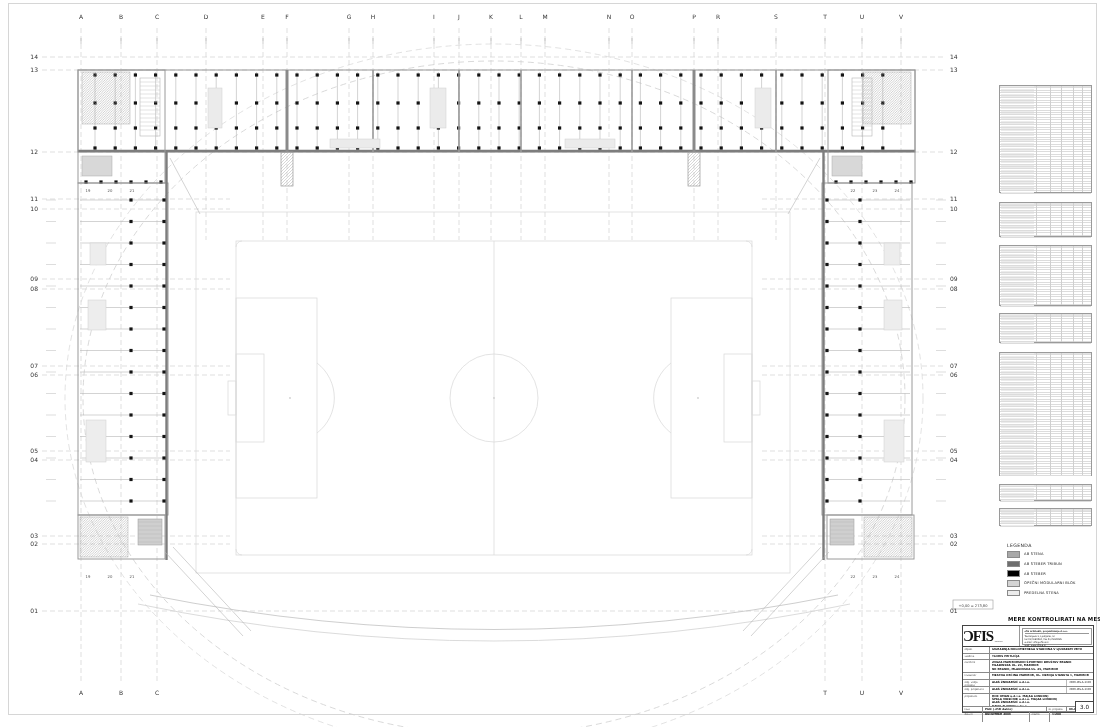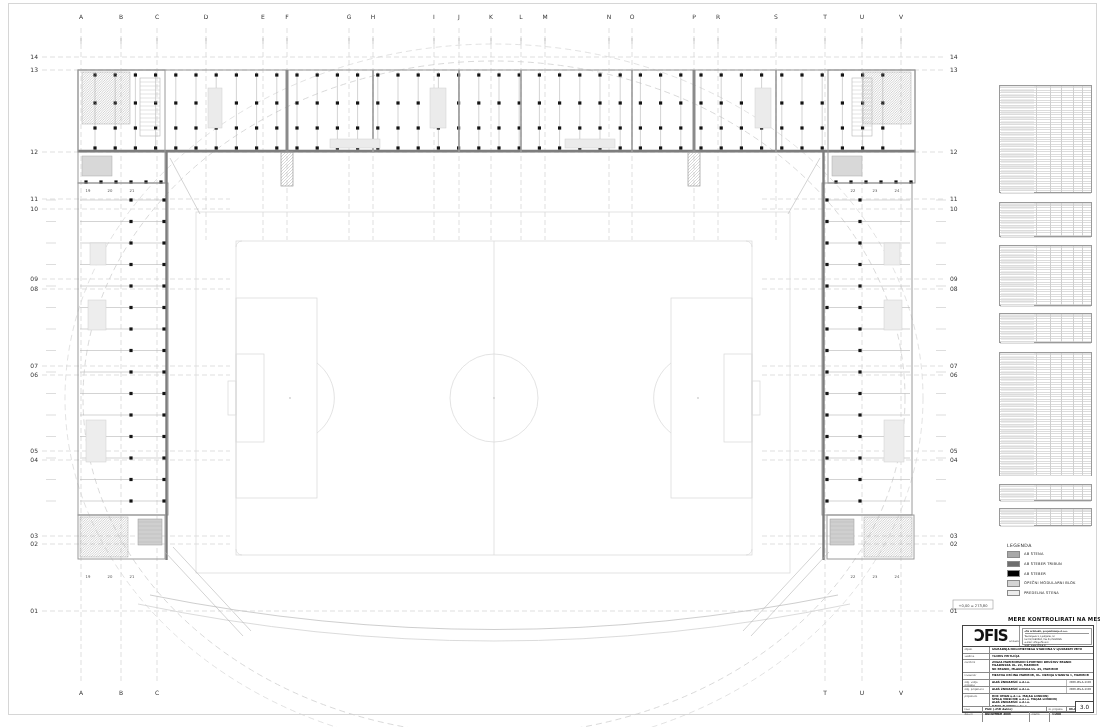--- a/index.html
+++ b/index.html
@@ -19,21 +19,21 @@
   .lg-swatch{width:11px;height:4.5px;border:0.4px solid #8a8a8a;margin-right:4px;flex:none;}
   .lg-label{font-size:3.6px;color:#222;white-space:nowrap;letter-spacing:0.2px;}
   
   #note{position:absolute;left:1008px;top:616px;width:86px;text-align:center;font-size:5.4px;font-weight:bold;color:#111;letter-spacing:0.2px;white-space:nowrap;}
   #titleblock{position:absolute;left:962px;top:625px;width:132px;height:88px;border:0.8px solid #444;box-sizing:border-box;background:#fff;}
   .tb-row{display:flex;border-bottom:0.5px solid #8a8a8a;box-sizing:border-box;overflow:hidden;}
   .tb-label{width:27px;flex:none;font-size:2.5px;color:#444;padding:1px 1px 0 1.5px;border-right:0.5px solid #8a8a8a;box-sizing:border-box;}
   .tb-value{flex:1;font-size:2.8px;font-weight:bold;color:#111;padding:1px 1px 0 2px;line-height:1.25;white-space:pre-line;}
   .tb-code{flex:none;font-size:2.6px;color:#222;padding:1px 2px 0 2px;border-left:0.5px solid #bbb;}
   #tb-head{display:flex;height:20px;border-bottom:0.5px solid #444;}
-  #tb-logo{width:56px;flex:none;display:flex;align-items:center;justify-content:flex-end;border-right:0.5px solid #999;}
+  #tb-logo{width:56px;flex:none;display:flex;align-items:center;justify-content:flex-start;border-right:0.5px solid #999;font-family:Liberation Serif, serif;}
   #tb-logo .lg{font-size:15px;font-weight:bold;letter-spacing:-1px;color:#111;}
   #tb-logo .lgsub{font-size:2.4px;color:#333;margin-left:1.5px;align-self:flex-end;margin-bottom:3px;}
   #tb-addr{flex:1;padding:1.5px 2px;border:0.5px solid #999;margin:1.5px;box-sizing:border-box;}
   #tb-addr div{font-size:2.3px;color:#222;line-height:1.3;white-space:nowrap;}
   #tb-addr div:first-child{font-weight:bold;border-bottom:0.4px solid #999;margin-bottom:1px;}
   .tb-mini{display:flex;flex:1;}
   .tb-mini .tb-label{width:20px;}
   .tb-mini .tb-value{font-weight:bold;}
   #tb-sheet{position:absolute;right:0;bottom:0;width:17px;height:10px;border-left:0.5px solid #444;border-top:0.5px solid #444;display:flex;align-items:center;justify-content:center;font-size:5.6px;color:#111;background:#fff;}
 </style>

